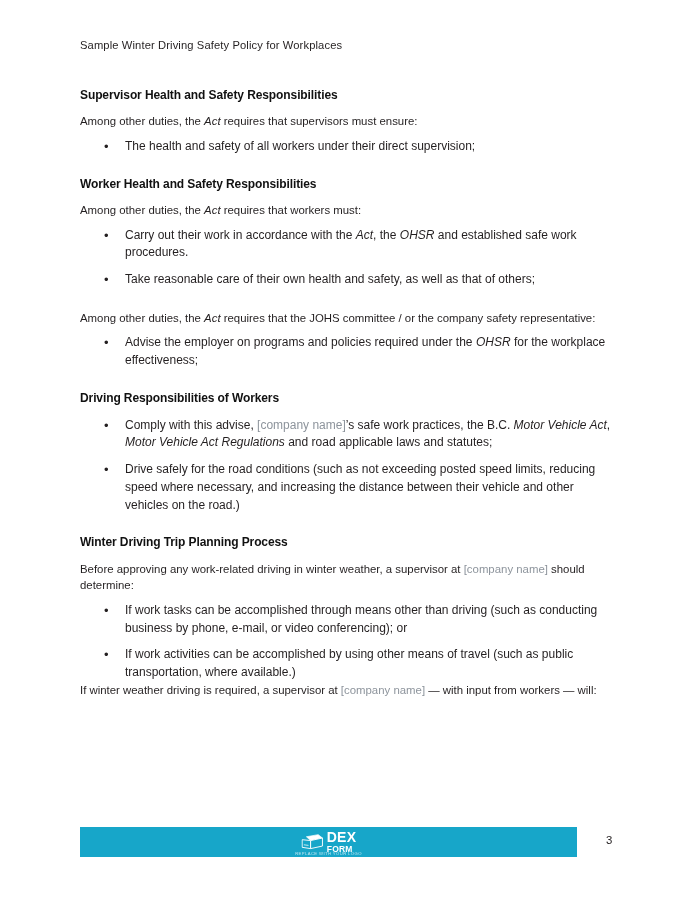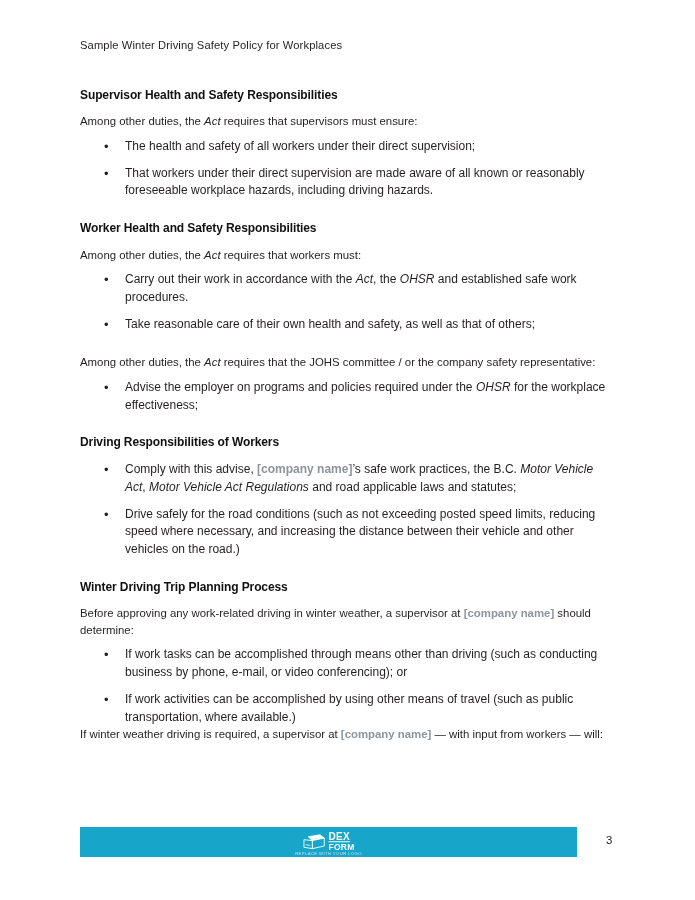--- a/index.html
+++ b/index.html
@@ -74,21 +74,20 @@
     left: 24px;
     top: -1px;
     font-size: 13px;
     color: #231f20;
   }
   em.term {
     font-style: italic;
   }
   .placeholder {
     color: #8d949c;
-    font-weight: bold;
   }
   .trailing-para {
     margin-top: 11px;
   }
   
   .footer-bar {
     position: absolute;
     left: 80px;
     top: 827px;
     width: 497px;
@@ -109,25 +108,24 @@
     display: block;
     width: 22px;
     height: 18px;
   }
   .logo-text {
     display: flex;
     flex-direction: column;
     line-height: 1;
   }
   .logo-dex {
-    font-size: 10px;
+    font-size: 14px;
     font-weight: bold;
     color: #ffffff;
     letter-spacing: 0.2px;
-    text-decoration: underline;
   }
   .logo-form {
     font-size: 8.5px;
     font-weight: bold;
     color: #ffffff;
     letter-spacing: 0.2px;
     margin-top: 1px;
   }
   .logo-tagline {
     position: absolute;
@@ -155,21 +153,20 @@
 
   <div class="content">
 
     <div class="doc-header">Sample Winter Driving Safety Policy for Workplaces</div>
 
     <div class="section">
       <h2 class="section-heading">Supervisor Health and Safety Responsibilities</h2>
       <p class="body-text"><span>Among other duties, the </span><em class="term">Act</em><span> requires that supervisors must ensure:</span></p>
       <ul class="bullets">
         <li>The health and safety of all workers under their direct supervision;</li>
-        <li>That workers under their direct supervision are made aware of all known or reasonably foreseeable workplace hazards, including driving hazards.</li>
       </ul>
     </div>
 
     <div class="section">
       <h2 class="section-heading">Worker Health and Safety Responsibilities</h2>
       <p class="body-text"><span>Among other duties, the </span><em class="term">Act</em><span> requires that workers must:</span></p>
       <ul class="bullets">
         <li><span>Carry out their work in accordance with the </span><em class="term">Act</em><span>, the </span><em class="term">OHSR</em><span> and established safe work procedures.</span></li>
         <li>Take reasonable care of their own health and safety, as well as that of others;</li>
       </ul>

